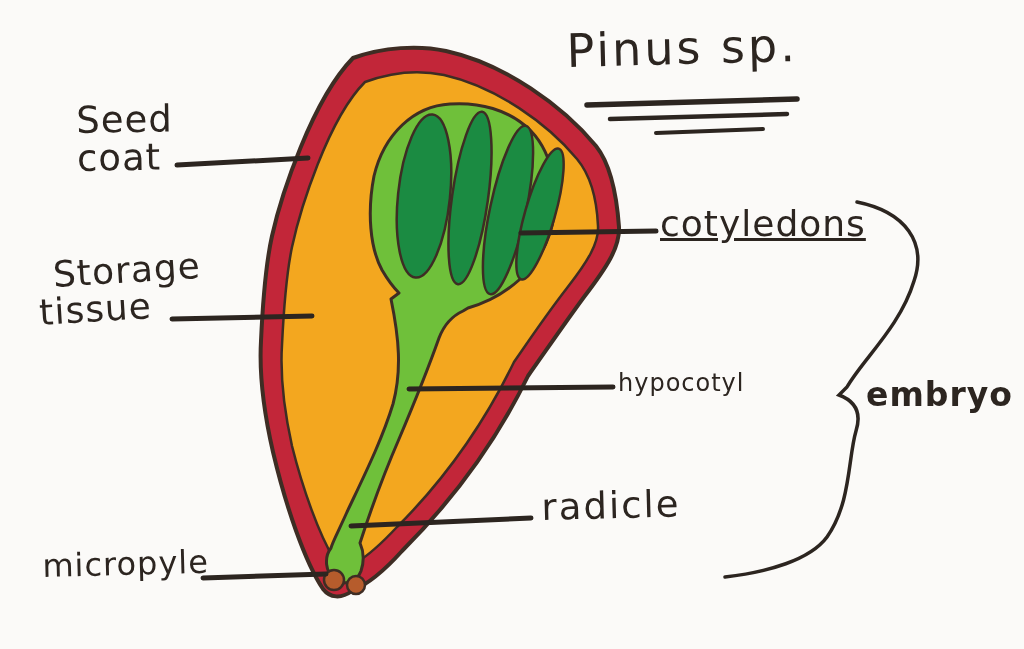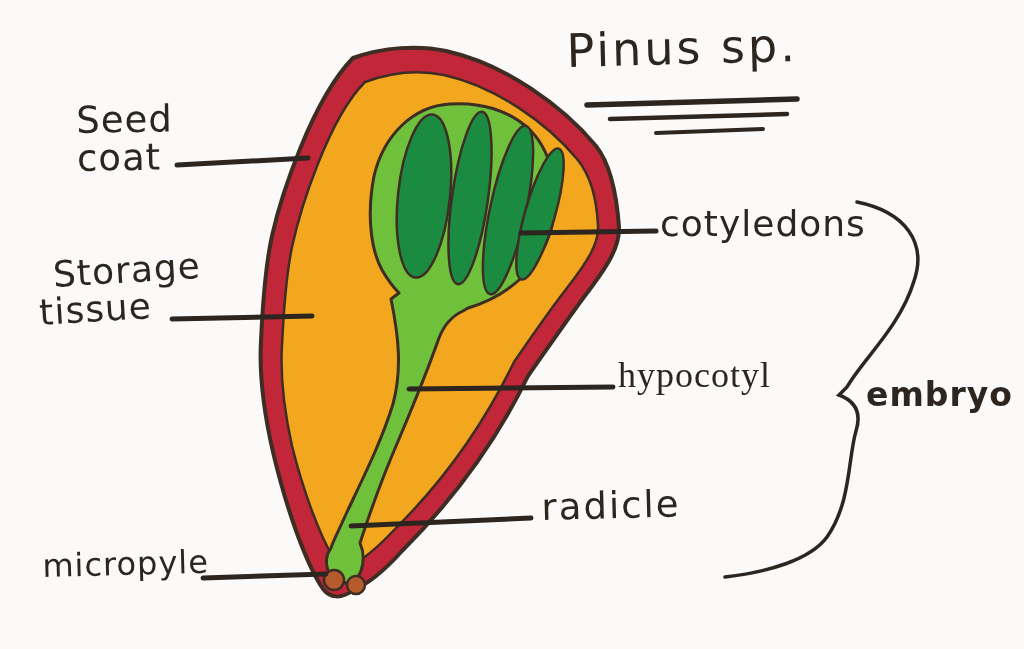--- a/index.html
+++ b/index.html
@@ -26,22 +26,22 @@
     color:var(--ink);
     white-space:pre-line;
     letter-spacing:1px;
     line-height:1.02;
     transform-origin:left top;
   }
   .lbl-title      {left:566px;top:28px; font-size:46px;letter-spacing:3px;transform:rotate(-1.5deg);}
   .lbl-seed-coat  {left:76px; top:102px;font-size:37px;transform:rotate(-1deg);}
   .lbl-storage    {left:36px; top:258px;font-size:36px;transform:rotate(-3.5deg);text-indent:16px;}
   .lbl-micropyle  {left:42px; top:550px;font-size:32px;transform:rotate(-1.5deg);}
-  .lbl-cotyledons {left:660px;top:206px;font-size:36px;}
-  .lbl-hypocotyl  {left:618px;top:357px;font-size:36px;font-family:Liberation Serif, serif;}
+  .lbl-cotyledons {left:660px;top:206px;font-size:36px;text-decoration:underline;}
+  .lbl-hypocotyl  {left:618px;top:371px;font-size:24px;}
   .lbl-radicle    {left:541px;top:489px;font-size:37px;letter-spacing:2px;transform:rotate(-1.5deg);}
   .lbl-embryo     {left:866px;top:378px;font-size:33px;font-weight:bold;}
 </style>
 </head>
 <body>
 
 <div class="canvas">
 
   <svg width="1024" height="649" viewBox="0 0 1024 649">
 

